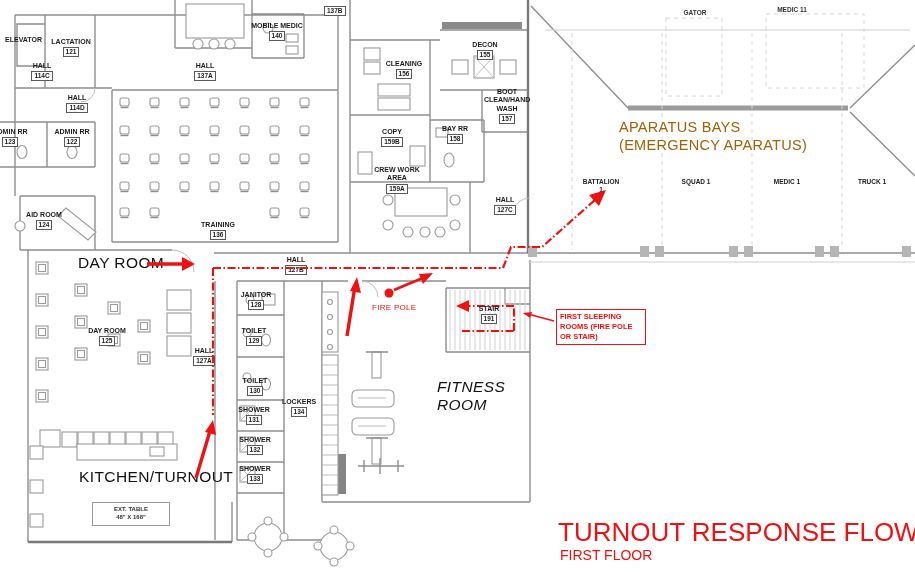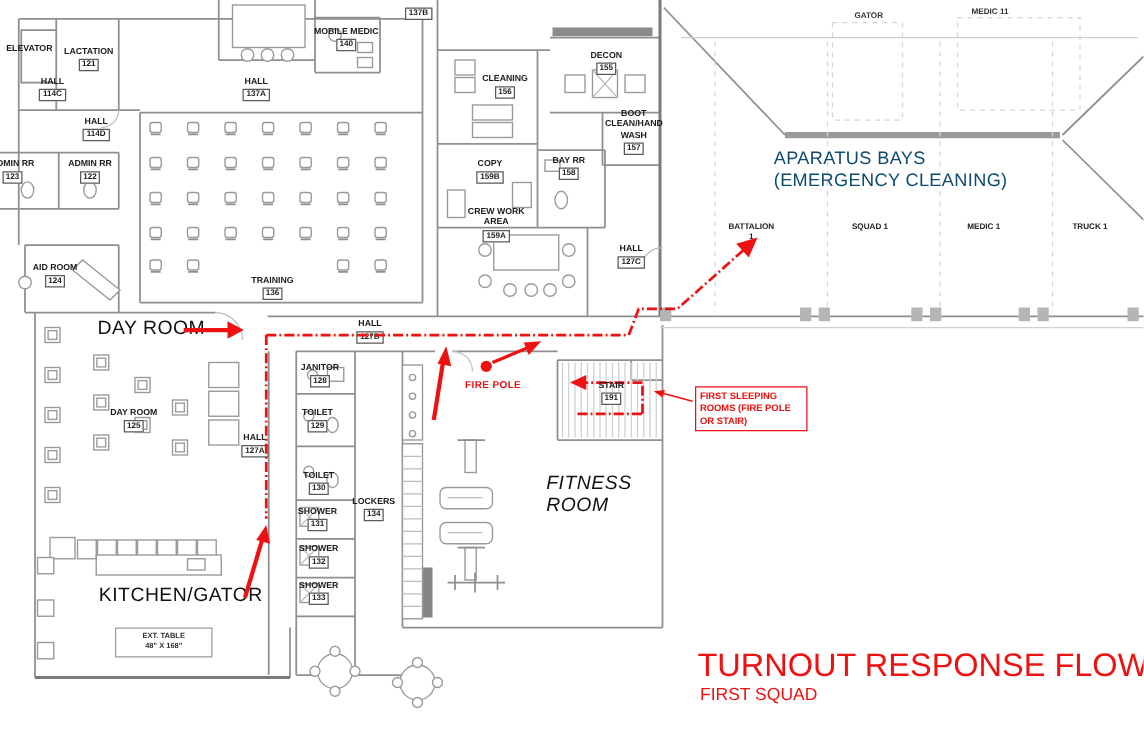--- a/index.html
+++ b/index.html
@@ -16,26 +16,26 @@
   .lt2{stroke:#bdbdbd;stroke-width:1;fill:none;}
   .furn{stroke:#9a9a9a;stroke-width:1.1;fill:#fff;}
   .col{fill:#b5b5b5;stroke:none;}
   .mat{fill:#858585;stroke:none;}
   
   .rl{position:absolute;text-align:center;font-weight:bold;font-size:7px;line-height:1.2;
       color:#1b1b1b;z-index:3;}
   .rl .num{display:inline-block;border:1px solid #5a5a5a;background:#fff;padding:0 2px;
       font-size:6.5px;line-height:8px;margin-top:1px;}
   .big{position:absolute;font-size:15.5px;color:#111;z-index:3;letter-spacing:.4px;white-space:nowrap;}
-  .big2{position:absolute;font-size:14.5px;color:#0c4a6e;z-index:3;letter-spacing:.3px;line-height:1.25;white-space:nowrap;}
+  .big2{position:absolute;font-size:14.5px;color:#a16207;z-index:3;letter-spacing:.3px;line-height:1.25;white-space:nowrap;}
   .bay{position:absolute;width:60px;text-align:center;font-size:6.5px;font-weight:bold;color:#222;z-index:3;line-height:1.3;}
   .veh{position:absolute;width:60px;text-align:center;font-size:6.5px;font-weight:bold;color:#333;z-index:3;}
   .tag{position:absolute;border:1px solid #5a5a5a;background:#fff;font-size:6.5px;font-weight:bold;
       line-height:8px;padding:0 2px;color:#1b1b1b;z-index:3;}
-  .fp{position:absolute;font-size:8px;font-weight:bold;color:#ee1111;z-index:5;letter-spacing:.3px;}
+  .fp{position:absolute;font-size:8px;font-weight:normal;color:#ee1111;z-index:5;letter-spacing:.3px;}
   .note{position:absolute;left:556px;top:309px;width:82px;border:1.5px solid #ee1111;background:#fff;
       color:#ee1111;font-size:7.5px;font-weight:bold;line-height:1.35;padding:2px 3px;z-index:5;}
   .title{position:absolute;left:558px;top:517px;font-size:26px;color:#ee1111;z-index:3;white-space:nowrap;}
   .subtitle{position:absolute;left:560px;top:547px;font-size:14px;color:#ee1111;z-index:3;white-space:nowrap;}
   .exttable{position:absolute;left:92px;top:502px;width:76px;height:22px;border:1px solid #9a9a9a;
       z-index:3;display:flex;flex-direction:column;align-items:center;justify-content:center;
       font-size:6px;font-weight:bold;color:#333;line-height:1.3;}
 </style>
 </head>
 <body>
@@ -339,28 +339,28 @@
     <span class="num">127A</span>
   </div>
   <div class="rl" style="left:464px;top:305px;width:50px;z-index:5;">
     <div>STAIR</div>
     <span class="num">191</span>
   </div>
 
   <div class="tag" style="left:324px;top:6px;">137B</div>
 
   <div class="big" style="left:78px;top:254px;">DAY ROOM</div>
-  <div class="big" style="left:79px;top:468px;">KITCHEN/GATOR</div>
+  <div class="big" style="left:79px;top:468px;">KITCHEN/TURNOUT</div>
   <div class="big" style="left:437px;top:378px;font-style:italic;">
     <div>FITNESS</div>
     <div>ROOM</div>
   </div>
   <div class="big2" style="left:619px;top:118px;">
     <div>APARATUS BAYS</div>
-    <div>(EMERGENCY CLEANING)</div>
+    <div>(EMERGENCY APARATUS)</div>
   </div>
   <div class="fp" style="left:372px;top:303px;">FIRE POLE</div>
 
   <div class="veh" style="left:665px;top:9px;">GATOR</div>
   <div class="veh" style="left:762px;top:6px;">MEDIC 11</div>
   <div class="bay" style="left:571px;top:178px;">
     <div>BATTALION</div>
     <div>1</div>
   </div>
   <div class="bay" style="left:666px;top:178px;">
@@ -374,21 +374,21 @@
   </div>
 
   <div class="exttable">
     <span>EXT. TABLE</span>
     <span>48" X 168"</span>
   </div>
 
   <div class="note">FIRST SLEEPING ROOMS (FIRE POLE OR STAIR)</div>
 
   <div class="title">TURNOUT RESPONSE FLOW</div>
-  <div class="subtitle">FIRST SQUAD</div>
+  <div class="subtitle">FIRST FLOOR</div>
 
   <svg class="layer flow" width="915" height="585">
 
     <path d="M213,268 H503 M213,268 V415 M503,268 L511,247 H542 L596,199 M462,331 H514 M514,331 V306 M514,306 H466" stroke="#ee1111" stroke-width="2.2" fill="none" stroke-dasharray="8 2.5 1.5 2.5"></path>
 
     <path d="M147,264 H183" stroke="#ee1111" stroke-width="3.4" fill="none"></path>
     <path d="M196,478 L210,431" stroke="#ee1111" stroke-width="3.4" fill="none"></path>
     <path d="M347,336 L355,286" stroke="#ee1111" stroke-width="3.4" fill="none"></path>
     <path d="M394,290 L425,277" stroke="#ee1111" stroke-width="2.6" fill="none"></path>
     <path d="M554,321 L528,314" stroke="#ee1111" stroke-width="1.3" fill="none"></path>

